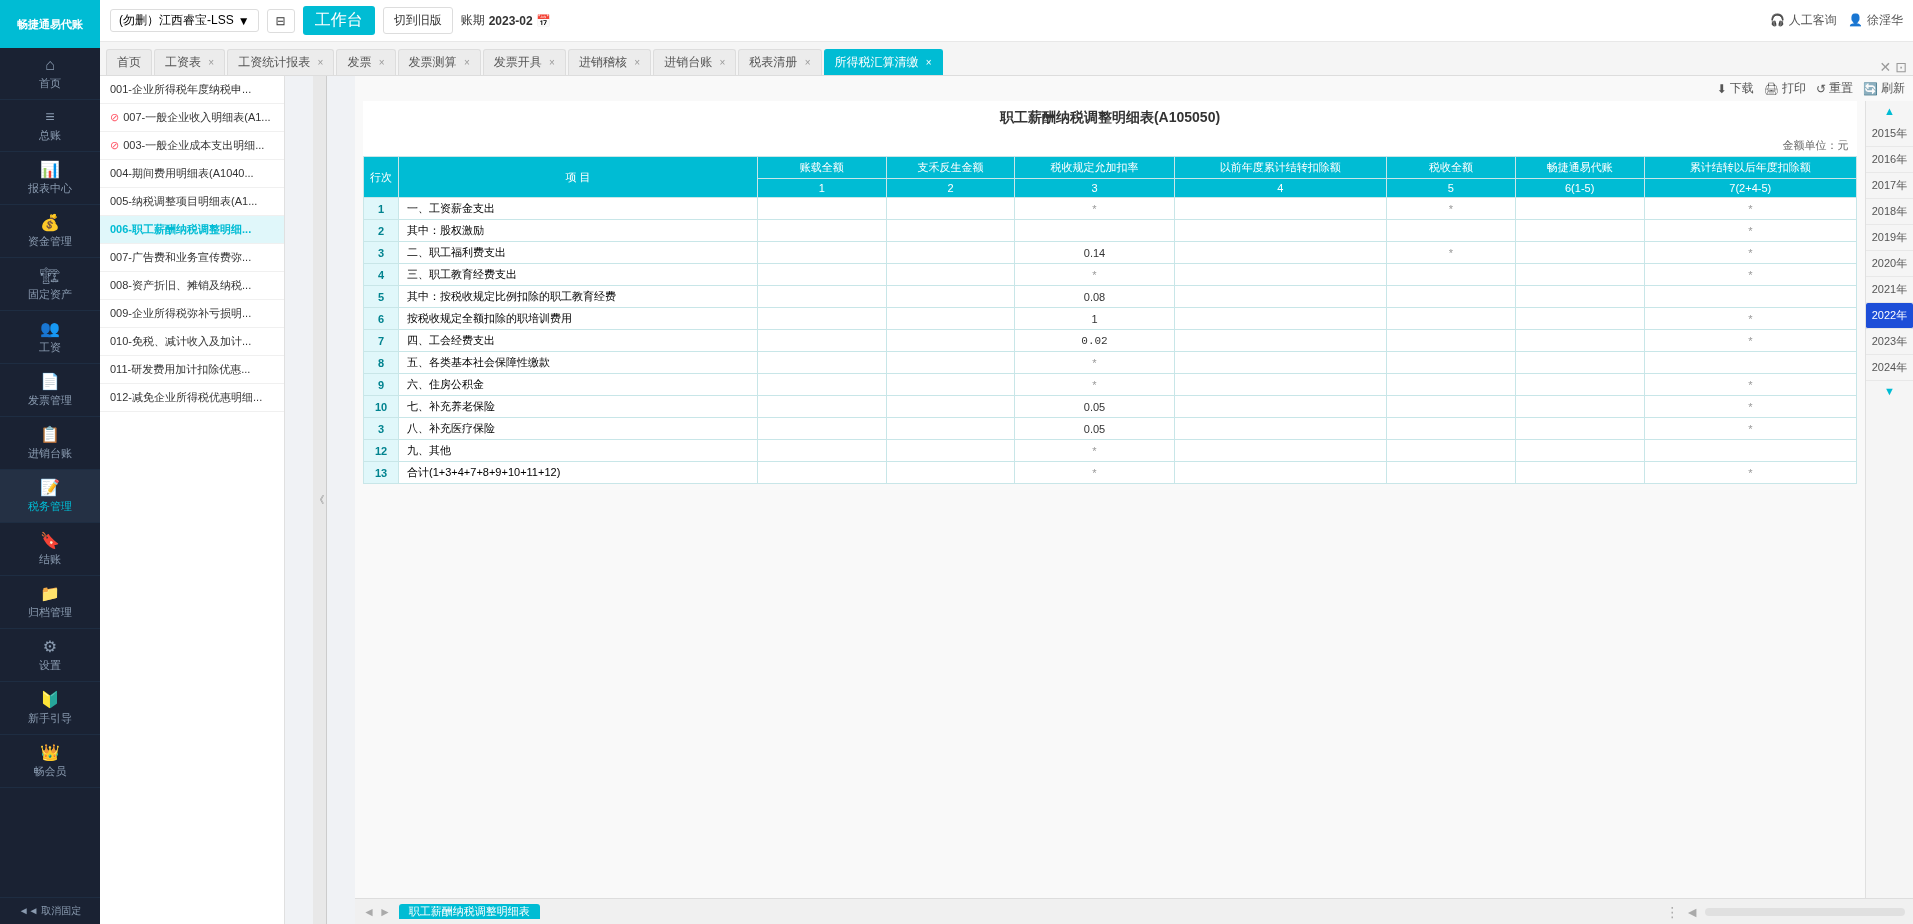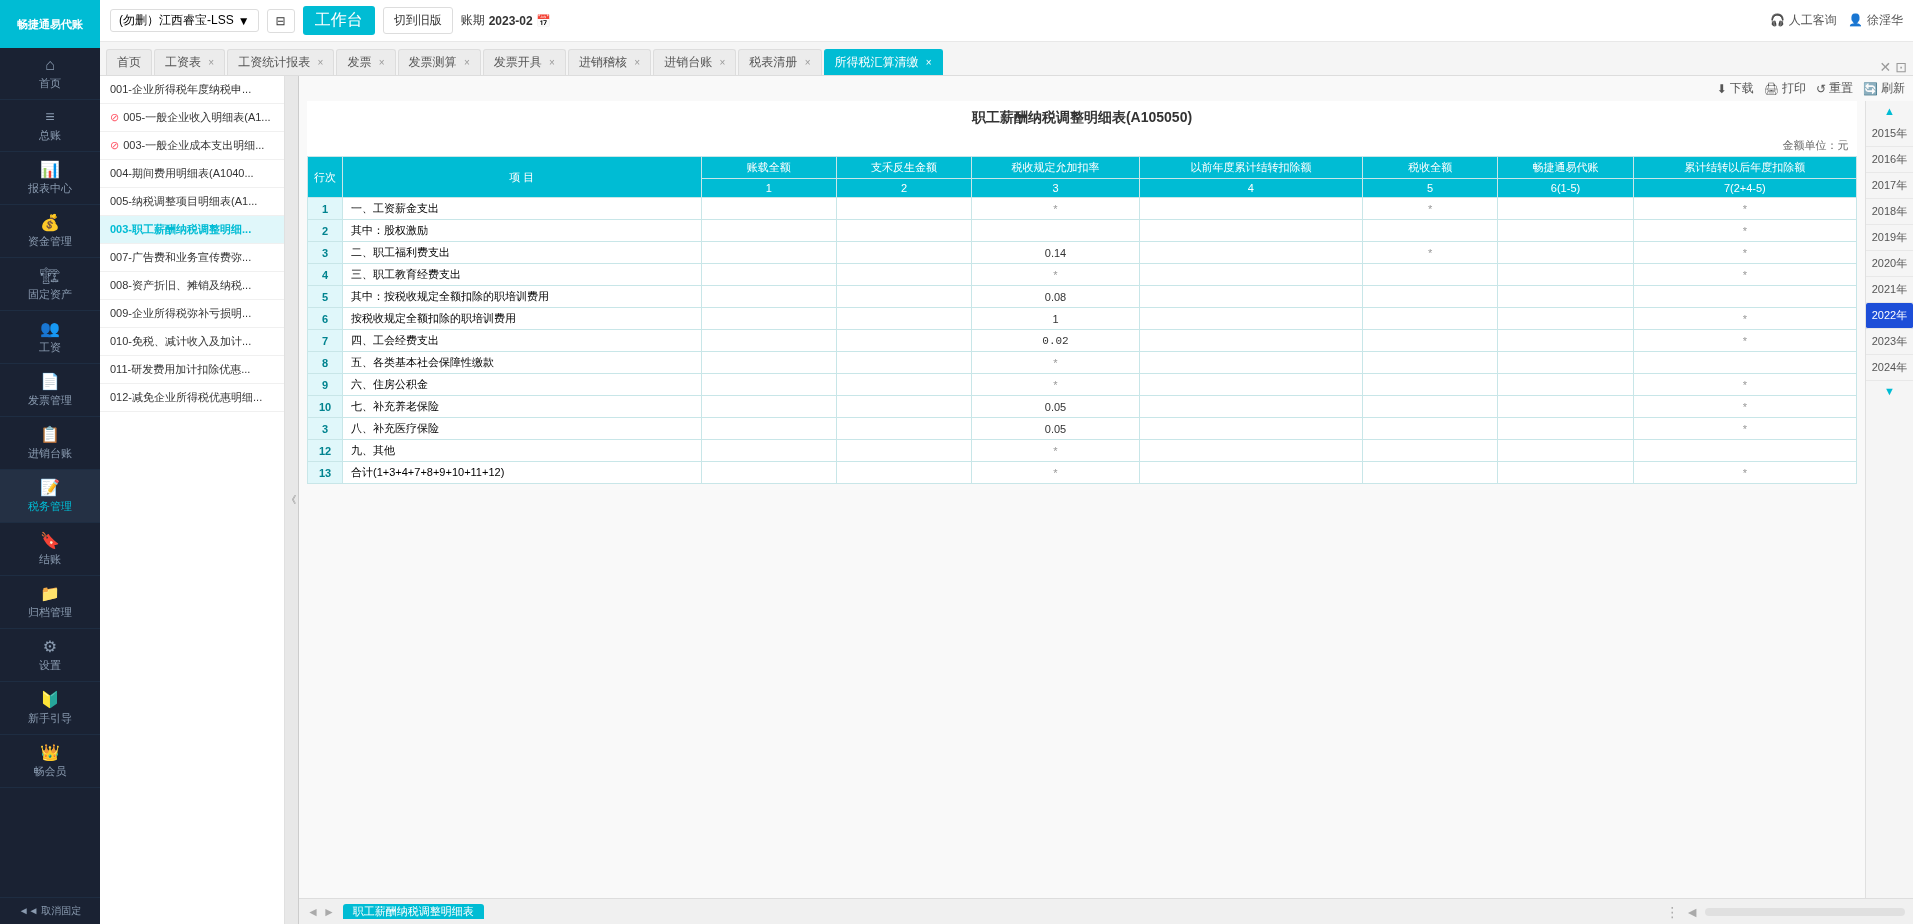--- a/index.html
+++ b/index.html
@@ -143,20 +143,21 @@
     }
     .tab-close { margin-left: 4px; color: #999; font-size: 10px; }
     .tab.active .tab-close { color: white; }
     .tabbar-actions { margin-left: auto; display: flex; align-items: center; gap: 4px; }
 
     
     .content {
       flex: 1;
       display: flex;
       overflow: hidden;
+      gap: 28px;
     }
 
     
     .file-tree {
       width: 185px;
       background: #fff;
       border-right: 1px solid #e0e0e0;
       overflow-y: auto;
       flex-shrink: 0;
     }
@@ -436,34 +437,34 @@
   </div>
 
   <div class="content">
 
     <div class="file-tree">
       <div class="file-tree-item">
         <span>001-企业所得税年度纳税申...</span>
       </div>
       <div class="file-tree-item">
         <span class="err-icon">⊘</span>
-        <span>005-一般企业收入明细表(A1...</span>
+        <span>007-一般企业收入明细表(A1...</span>
       </div>
       <div class="file-tree-item">
         <span class="err-icon">⊘</span>
         <span>003-一般企业成本支出明细...</span>
       </div>
       <div class="file-tree-item">
         <span>004-期间费用明细表(A1040...</span>
       </div>
       <div class="file-tree-item">
         <span>005-纳税调整项目明细表(A1...</span>
       </div>
       <div class="file-tree-item active">
-        <span>003-职工薪酬纳税调整明细...</span>
+        <span>006-职工薪酬纳税调整明细...</span>
       </div>
       <div class="file-tree-item">
         <span>007-广告费和业务宣传费弥...</span>
       </div>
       <div class="file-tree-item">
         <span>008-资产折旧、摊销及纳税...</span>
       </div>
       <div class="file-tree-item">
         <span>009-企业所得税弥补亏损明...</span>
       </div>
@@ -575,21 +576,21 @@
                   <td style="color: rgb(51, 51, 51);"></td>
                   <td style="color: rgb(51, 51, 51);"></td>
                   <td style="color: rgb(153, 153, 153);">*</td>
                   <td style="color: rgb(51, 51, 51);"></td>
                   <td style="color: rgb(51, 51, 51);"></td>
                   <td style="color: rgb(51, 51, 51);"></td>
                   <td style="color: rgb(153, 153, 153);">*</td>
                 </tr>
                 <tr>
                   <td class="row-num">5</td>
-                  <td class="col-item">  其中：按税收规定全额扣除的职培训费用</td>
+                  <td class="col-item">  其中：按税收规定比例扣除的职工教育经费</td>
                   <td style="color: rgb(51, 51, 51);"></td>
                   <td style="color: rgb(51, 51, 51);"></td>
                   <td style="color: rgb(51, 51, 51);">0.08</td>
                   <td style="color: rgb(51, 51, 51);"></td>
                   <td style="color: rgb(51, 51, 51);"></td>
                   <td style="color: rgb(51, 51, 51);"></td>
                   <td style="color: rgb(51, 51, 51);"></td>
                 </tr>
                 <tr>
                   <td class="row-num">6</td>

